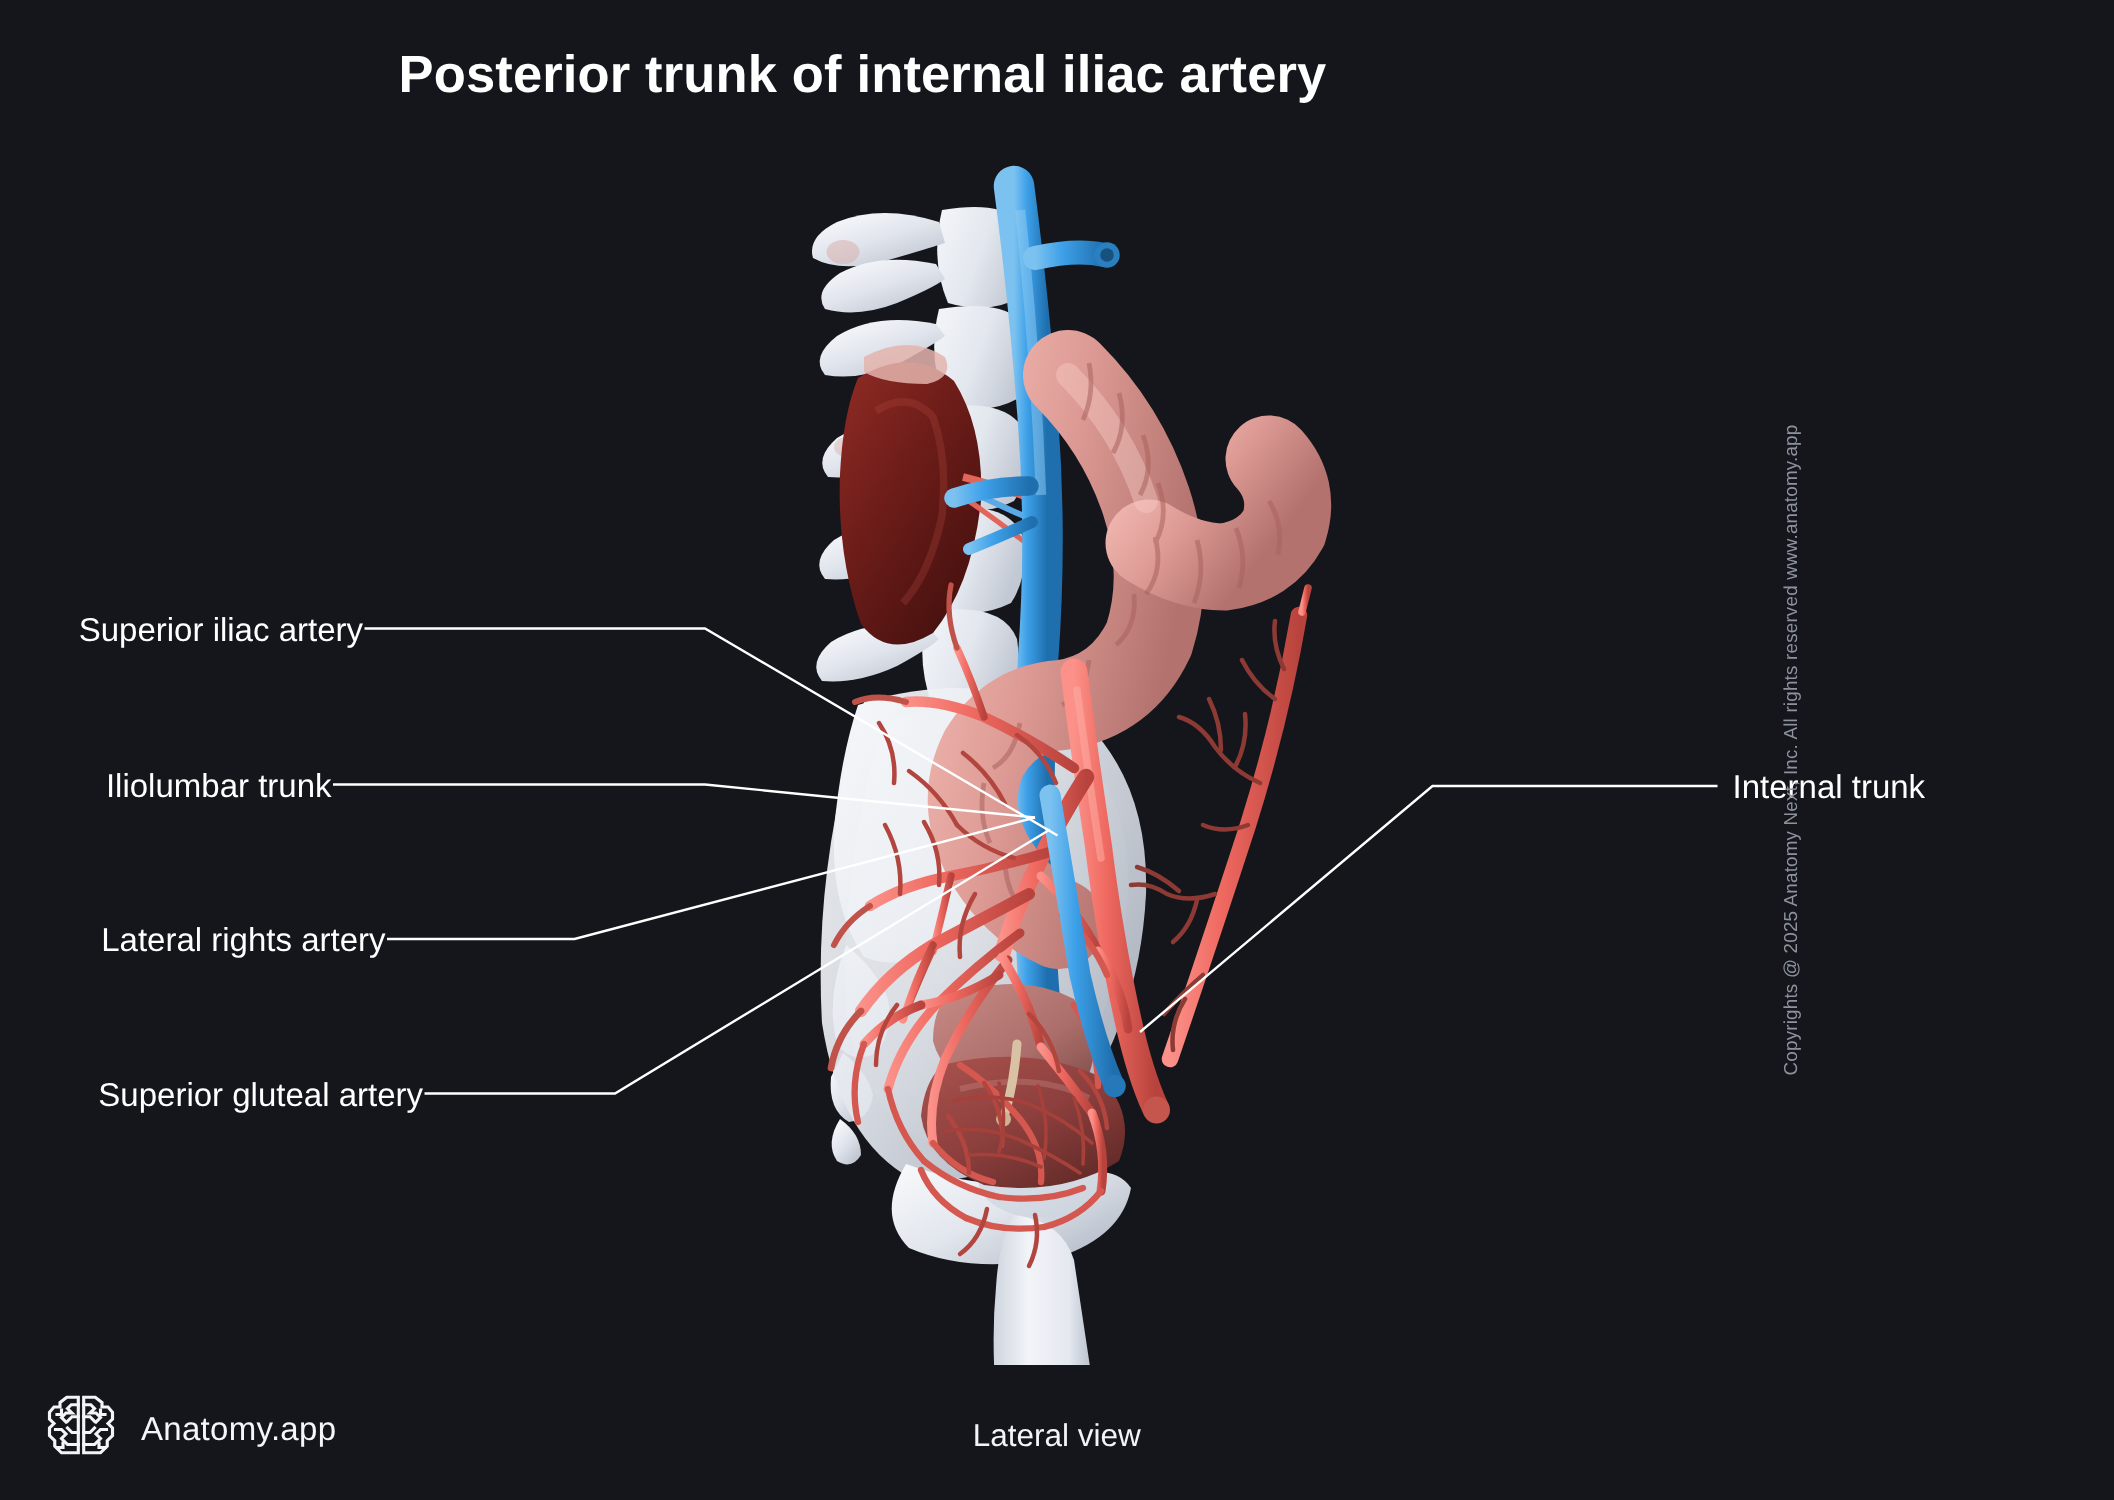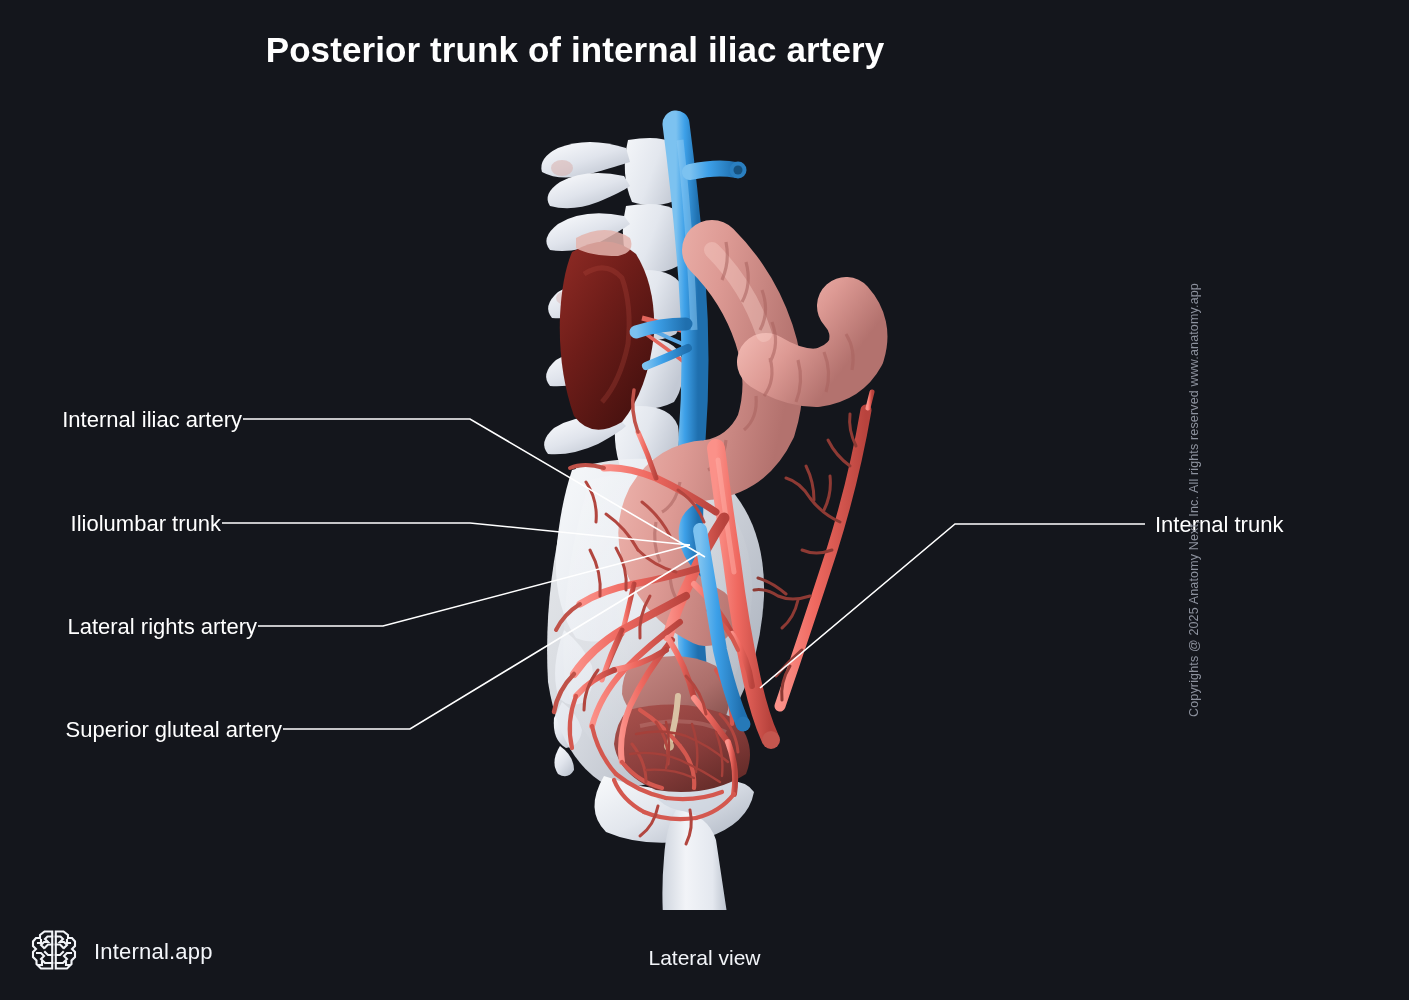--- a/index.html
+++ b/index.html
@@ -332,21 +332,21 @@
       <path d="M222 523 L470 523 L690 545"></path>
 
       <path d="M258 626 L383 626 L690 545"></path>
 
       <path d="M283 729 L410 729 L700 553"></path>
 
       <path d="M1145 524 L955 524 L760 688"></path>
     </g>
   </svg>
 
-  <div class="label left" id="lbl-internal-iliac" style="left:auto; right:1167px;">Internal iliac artery</div>
+  <div class="label left" id="lbl-internal-iliac" style="left:auto; right:1167px;">Superior iliac artery</div>
 
   <div class="label left" id="lbl-iliolumbar" style="left:auto; right:1188px;">Iliolumbar trunk</div>
 
   <div class="label left" id="lbl-lateral-sacral" style="left:auto; right:1152px;">Lateral rights artery</div>
 
   <div class="label left" id="lbl-sup-gluteal" style="left:auto; right:1127px;">Superior gluteal artery</div>
 
   <div class="label right" id="lbl-posterior-trunk">Internal trunk</div>
 
   <div class="view-caption">Lateral view</div>
@@ -368,18 +368,18 @@
           <path d="M27.8 7.5 L35.5 7.5 L40 11 L40 14 L44 14 L47 17.5 L47 22 L44 25 L47 28 L47 33 L43.5 36.5 L43.5 40 L39 44.5 L33 44.5 L27.8 44.5 Z"></path>
           <path d="M27.8 12.5 L32.5 12.5 L35 15 L32 18 L36 18 L39 21 L36 24"></path>
           <path d="M27.8 20.5 L32 20.5 L35 23.5"></path>
           <path d="M42 19 L39 19 L39 16"></path>
           <path d="M43 29 L39 29 L36 32 L39 35 L35 39 L27.8 39"></path>
           <path d="M27.8 31 L32 31 L35 28"></path>
           <path d="M42 41 L38 41 L38 38"></path>
         </g>
       </svg>
     </span>
-    <span class="brand-name">Internal.app</span>
+    <span class="brand-name">Anatomy.app</span>
   </div>
 
   <div class="copyright">Copyrights @ 2025 Anatomy Next, Inc. All rights reserved www.anatomy.app</div>
 
 </div>
 
 </body></html>

